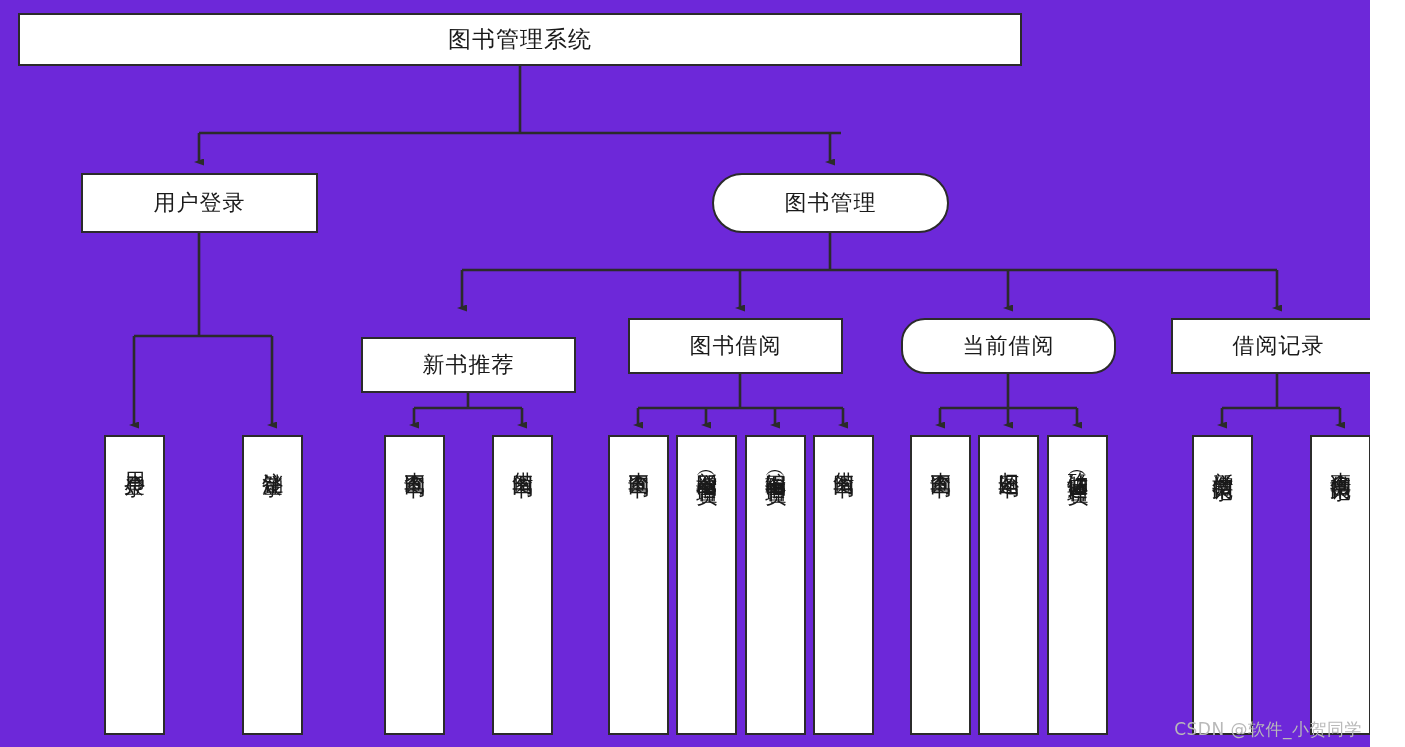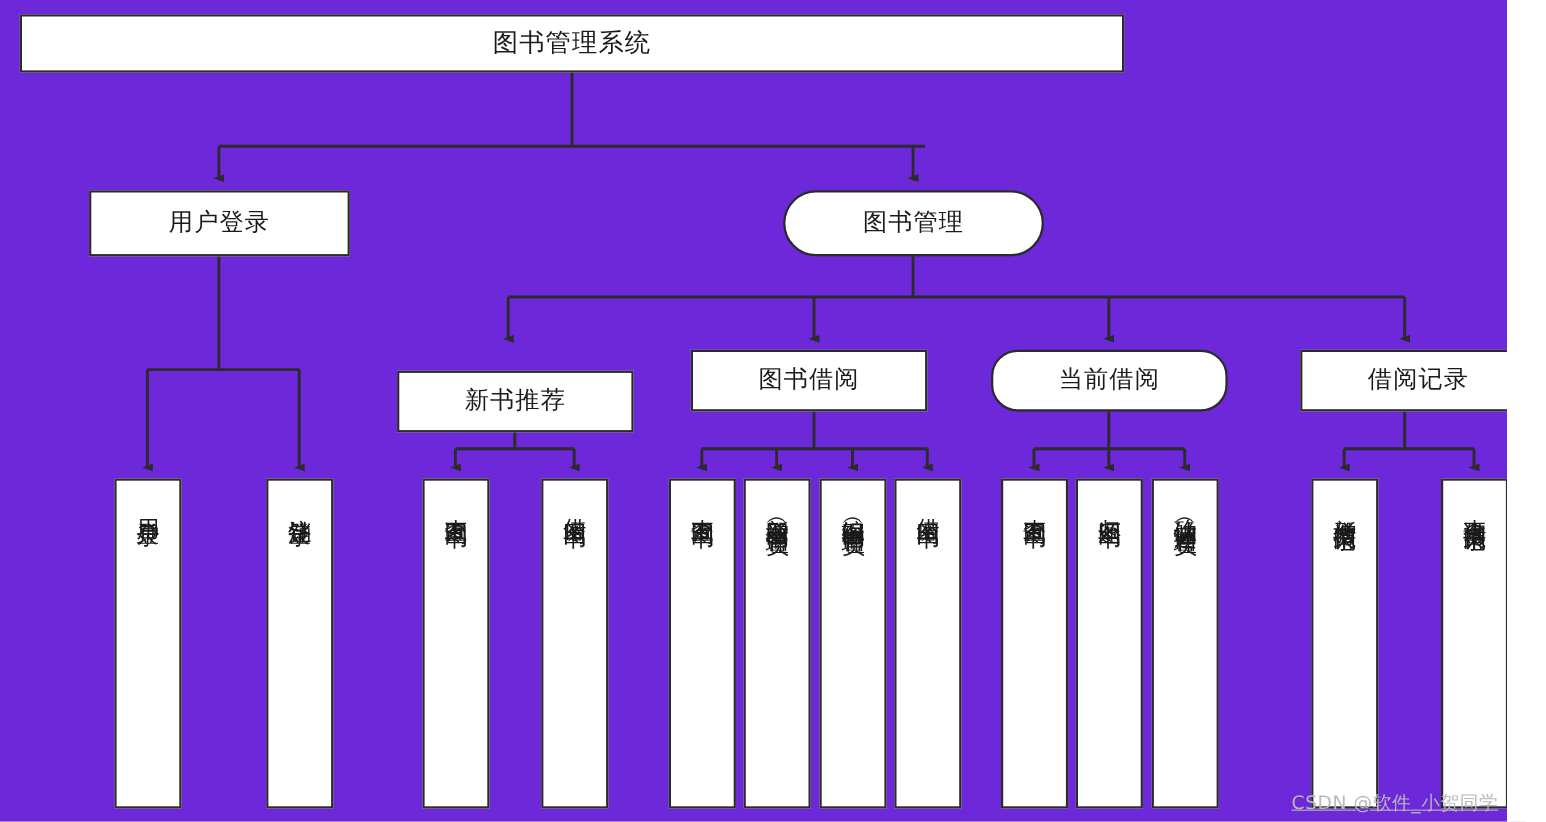--- a/index.html
+++ b/index.html
@@ -59,21 +59,20 @@
     color: #1a1a1a;
   }
   #watermark {
     position: absolute;
     right: 8px;
     bottom: 6px;
     font-size: 17px;
     color: #b9b9b9;
     letter-spacing: 0.5px;
     white-space: nowrap;
-    text-decoration: underline;
   }
 </style>
 </head>
 <body>
 
 <div id="diagram-canvas">
 
   <svg id="connector-layer" viewBox="0 0 1405 747" width="1405" height="747" xmlns="http://www.w3.org/2000/svg">
     <defs>
       <marker id="arrowhead" markerWidth="9" markerHeight="10" refX="3.5" refY="5" orient="auto" markerUnits="userSpaceOnUse">
@@ -142,21 +141,21 @@
   </div>
 
   <div class="node horiz" style="left:596px; top:318px; width:215px; height:56px;margin-left:32px;">
     <span>图书借阅</span>
   </div>
 
   <div class="node horiz" style="left:901px; top:318px; width:215px; height:56px;border-radius:24px;">
     <span>当前借阅</span>
   </div>
 
-  <div class="node horiz" style="left:1171px; top:318px; width:215px; height:56px;margin-left:11px;">
+  <div class="node horiz" style="left:1171px; top:318px; width:215px; height:56px;">
     <span>借阅记录</span>
   </div>
 
   <div class="node vert" style="left:104px; top:435px; width:61px; height:300px;">
     <span class="vert-text">用户登录</span>
   </div>
 
   <div class="node vert" style="left:242px; top:435px; width:61px; height:300px;">
     <span class="vert-text">注销登录</span>
   </div>

